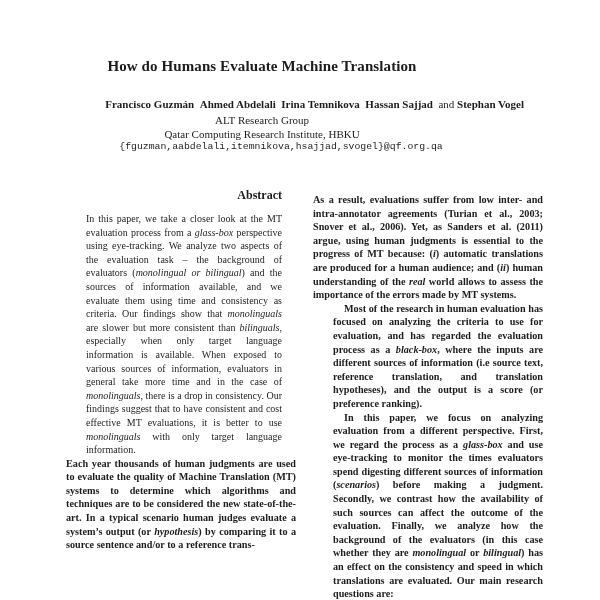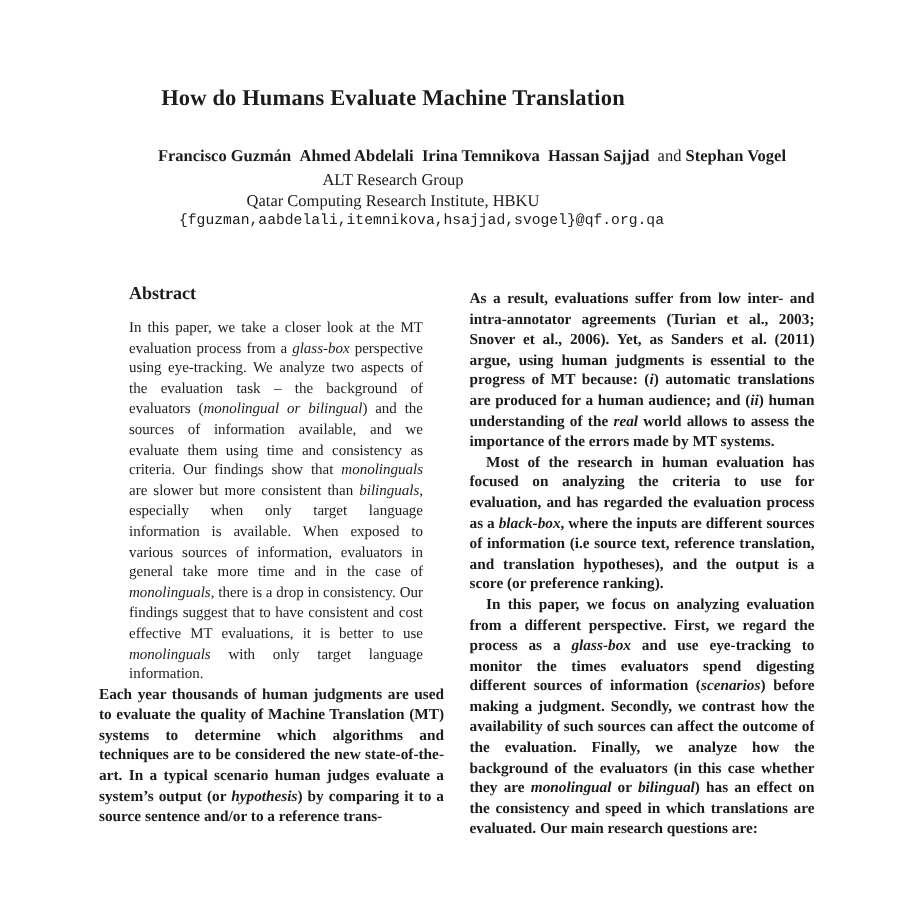--- a/index.html
+++ b/index.html
@@ -35,37 +35,37 @@
   }
   .col {
     position: absolute;
     top: 186px;
     width: 230px;
   }
   .col-left  { left: 66px;  height: 414px; overflow: hidden; }
   .col-right { left: 313px; height: 414px; overflow: hidden; }
   .abstract-block { margin: 0 14px 0 20px; }
   .abstract-heading {
-    text-align: left;
+    text-align: right;
     font-size: 12px; font-weight: bold;
     margin: 2px 0 9px 0;
   }
   .justified {
     text-align: justify;
     hyphens: auto;
     margin: 0;
   }
   .abstract-text { font-size: 10px;   line-height: 13.6px; }
   .body-text     { font-size: 10.2px; line-height: 13.6px; font-weight: bold; }
   .section-heading {
     font-size: 12px; font-weight: bold;
     margin: 10px 0 8px 0;
   }
   .section-num { display: inline-block; width: 22px; }
-  .first-line-indent { text-indent: 11px; }
+  .first-line-indent { text-indent: 11px; margin-left: 20px; }
   .top-gap { margin-top: 7px; }
   .it { font-style: italic; }
   .bd { font-weight: bold; }
 </style>
 </head>
 <body>
 
 <div class="page">
 
   <div class="paper-title center">How do Humans Evaluate Machine Translation</div>

